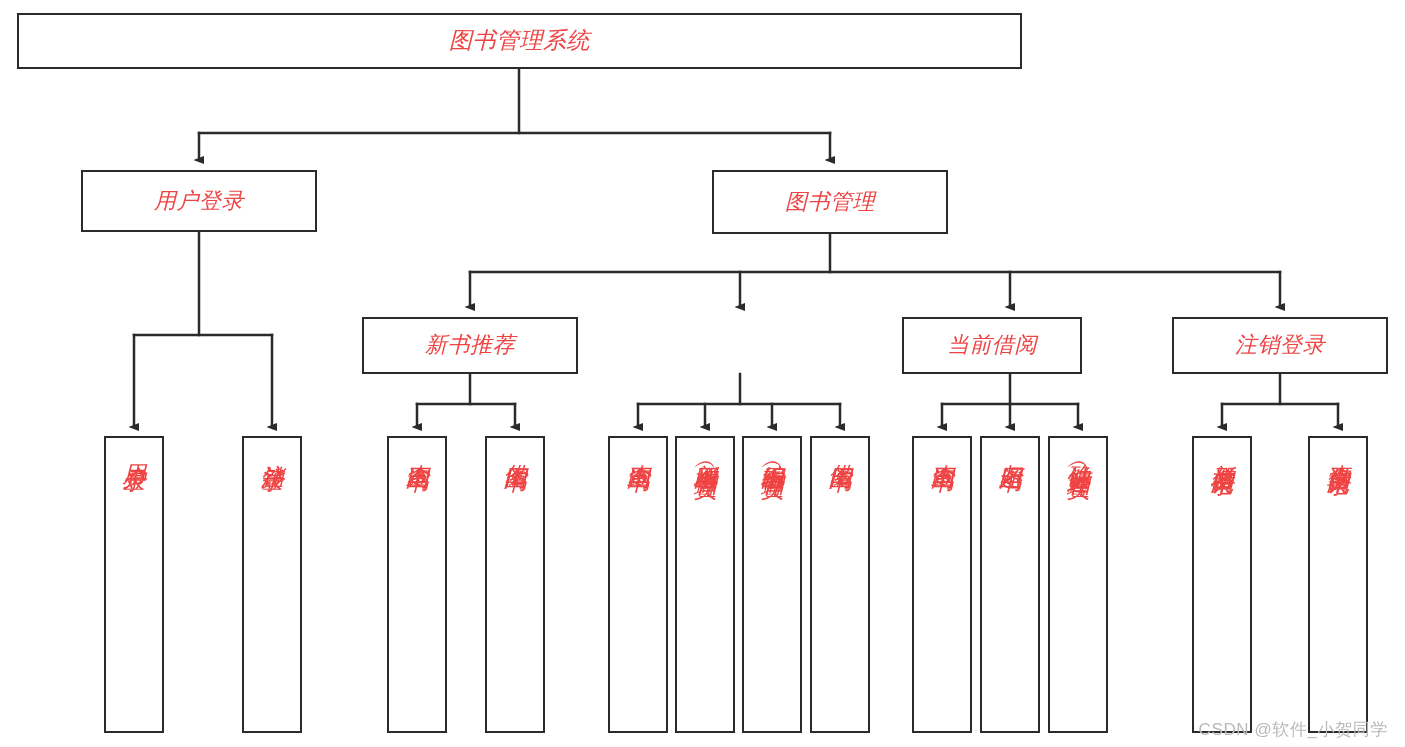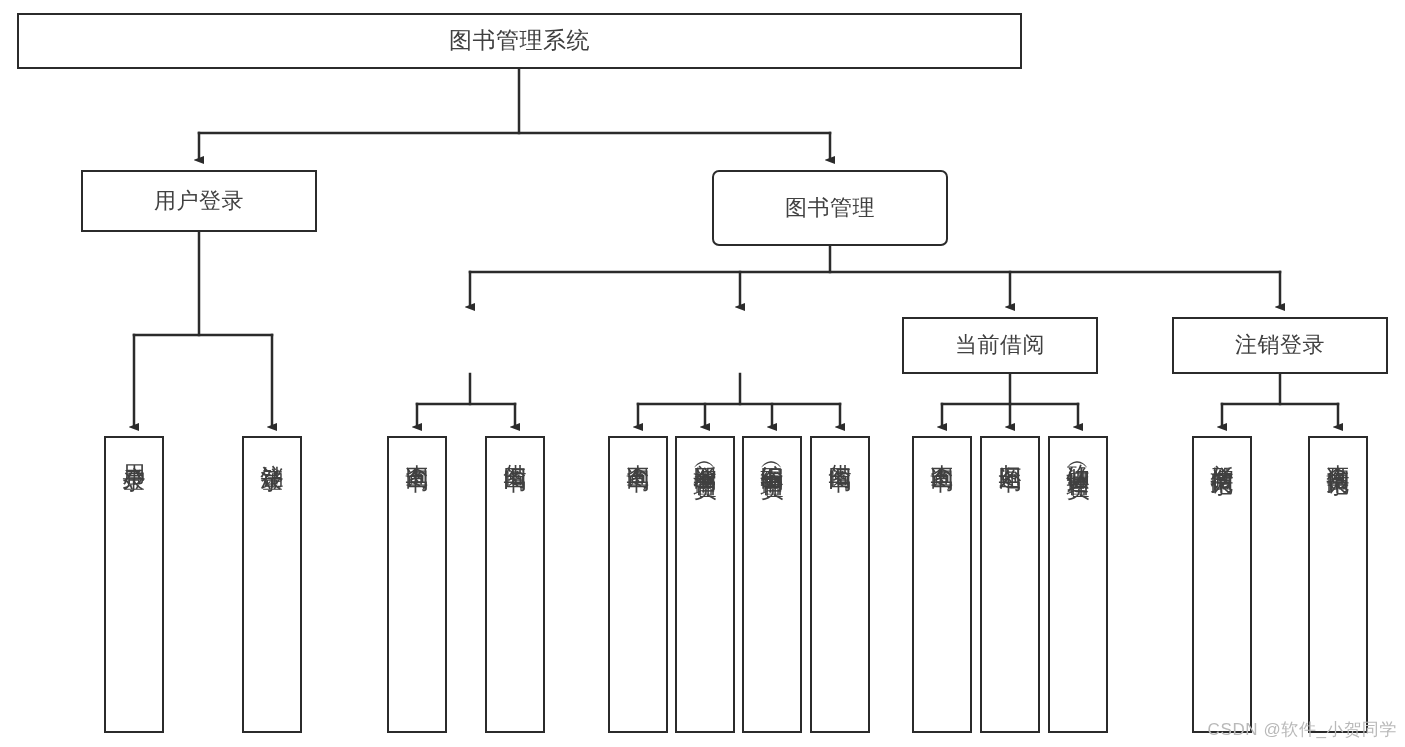--- a/index.html
+++ b/index.html
@@ -31,24 +31,25 @@
     position: absolute;
     box-sizing: border-box;
     background: #ffffff;
     border: 2.5px solid #2b2b2b;
     display: flex;
     align-items: center;
     justify-content: center;
     overflow: hidden;
   }
   .node-label {
-    color: #404040;
+    color: #ef4444;
     letter-spacing: 0.5px;
     white-space: nowrap;
     text-align: center;
+    font-style: italic;
   }
   .node.horizontal .node-label {
     font-size: 22px;
     line-height: 1.1;
   }
   .node.root .node-label {
     font-size: 23px;
   }
   .node.vertical {
     align-items: flex-start;
@@ -59,21 +60,21 @@
     writing-mode: vertical-rl;
     text-orientation: upright;
     font-size: 23px;
     line-height: 1.18;
     letter-spacing: 2px;
     white-space: normal;
     max-height: 280px;
   }
   .watermark {
     position: absolute;
-    right: 8px;
+    right: 17px;
     bottom: 6px;
     font-size: 17px;
     color: #b9b9b9;
     letter-spacing: 0.6px;
     user-select: none;
   }
 </style>
 </head>
 <body>
 
@@ -134,27 +135,30 @@
   </svg>
 
   <div class="node root horizontal" style="left:17px; top:13px; width:1005px; height:56px;">
     <span class="node-label">图书管理系统</span>
   </div>
 
   <div class="node horizontal" style="left:81px; top:170px; width:236px; height:62px;">
     <span class="node-label">用户登录</span>
   </div>
 
-  <div class="node horizontal" style="left:712px; top:170px; width:236px; height:76px;border-radius:7px;">
+  <div class="node horizontal" style="left:712px; top:170px; width:236px; height:64px;">
     <span class="node-label">图书管理</span>
   </div>
 
-
-
-  <div class="node horizontal" style="left:902px; top:317px; width:196px; height:57px;">
+  <div class="node horizontal" style="left:362px; top:317px; width:216px; height:57px;">
+    <span class="node-label">新书推荐</span>
+  </div>
+
+
+  <div class="node horizontal" style="left:902px; top:317px; width:180px; height:57px;">
     <span class="node-label">当前借阅</span>
   </div>
 
   <div class="node horizontal" style="left:1172px; top:317px; width:216px; height:57px;">
     <span class="node-label">注销登录</span>
   </div>
 
   <div class="node vertical" style="left:104px; top:436px; width:60px; height:297px;">
     <span class="node-label">用户登录</span>
   </div>

